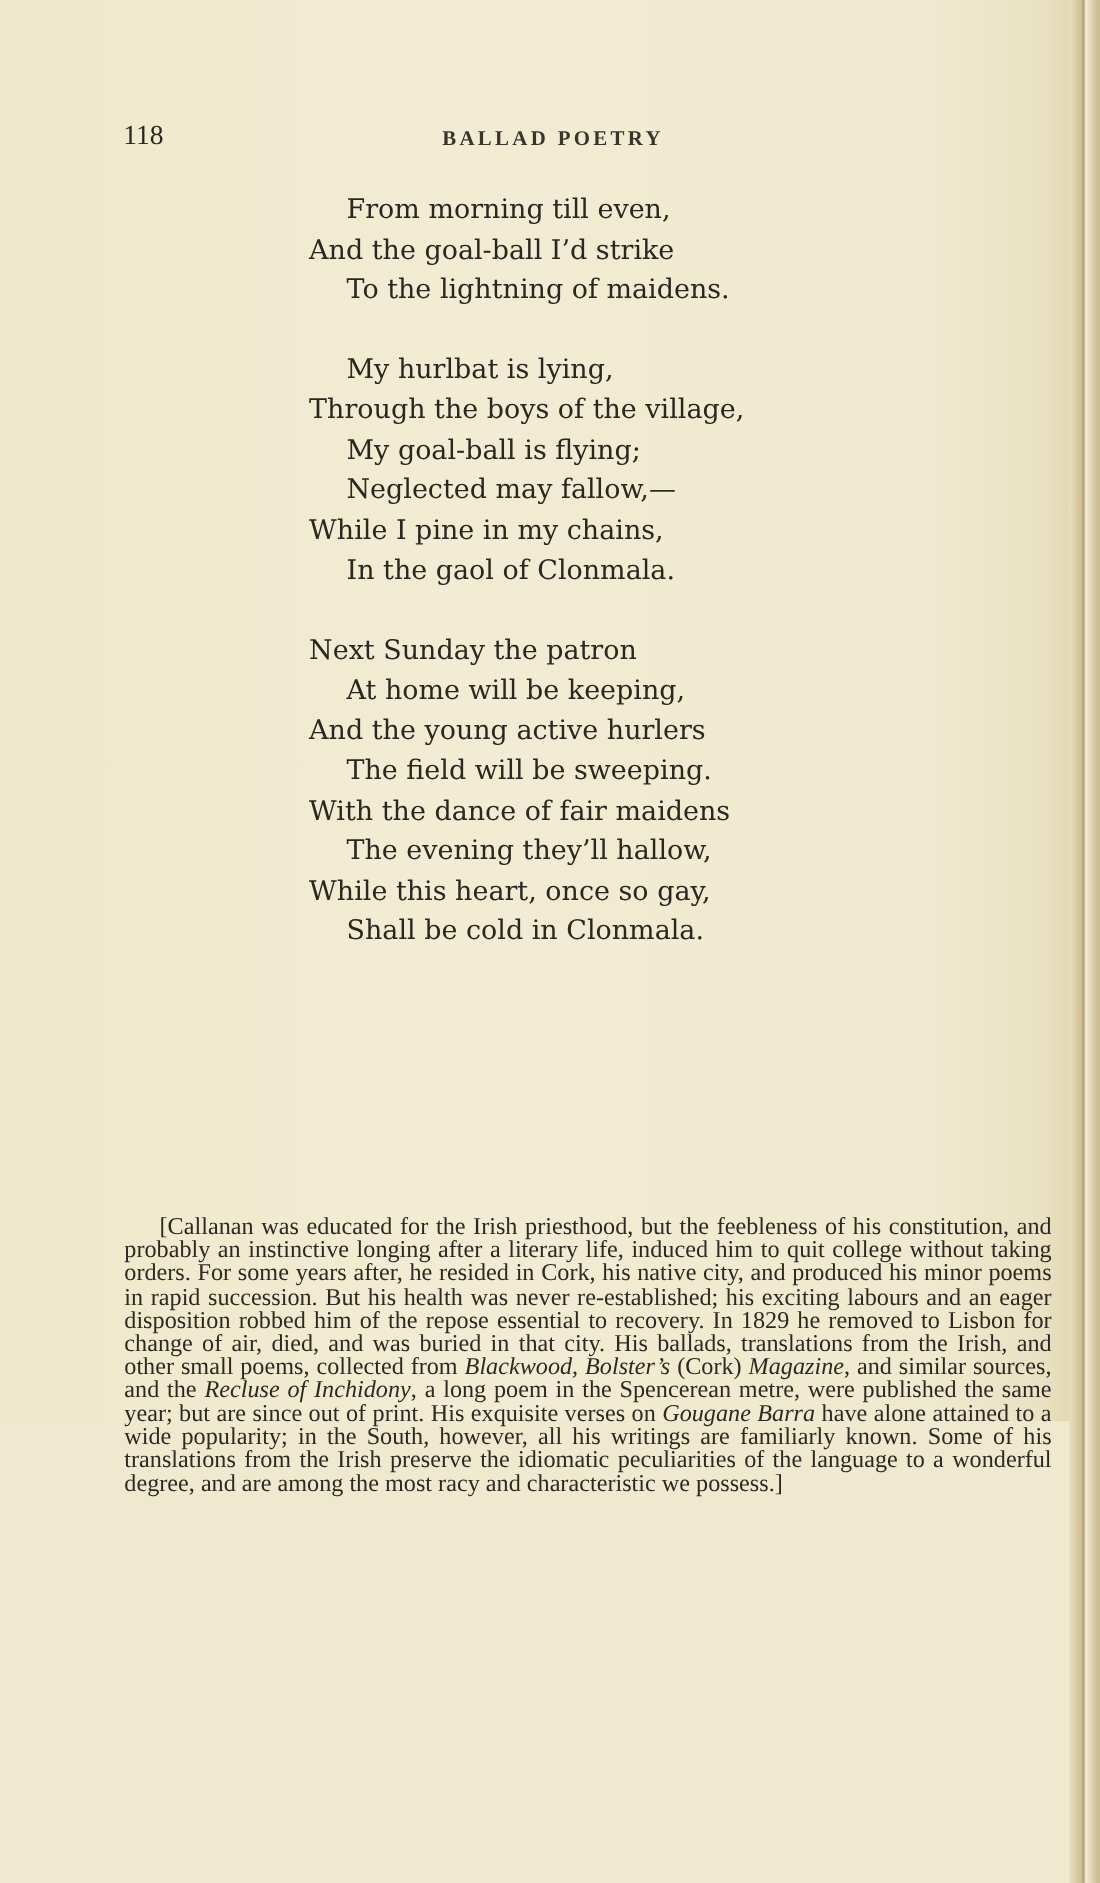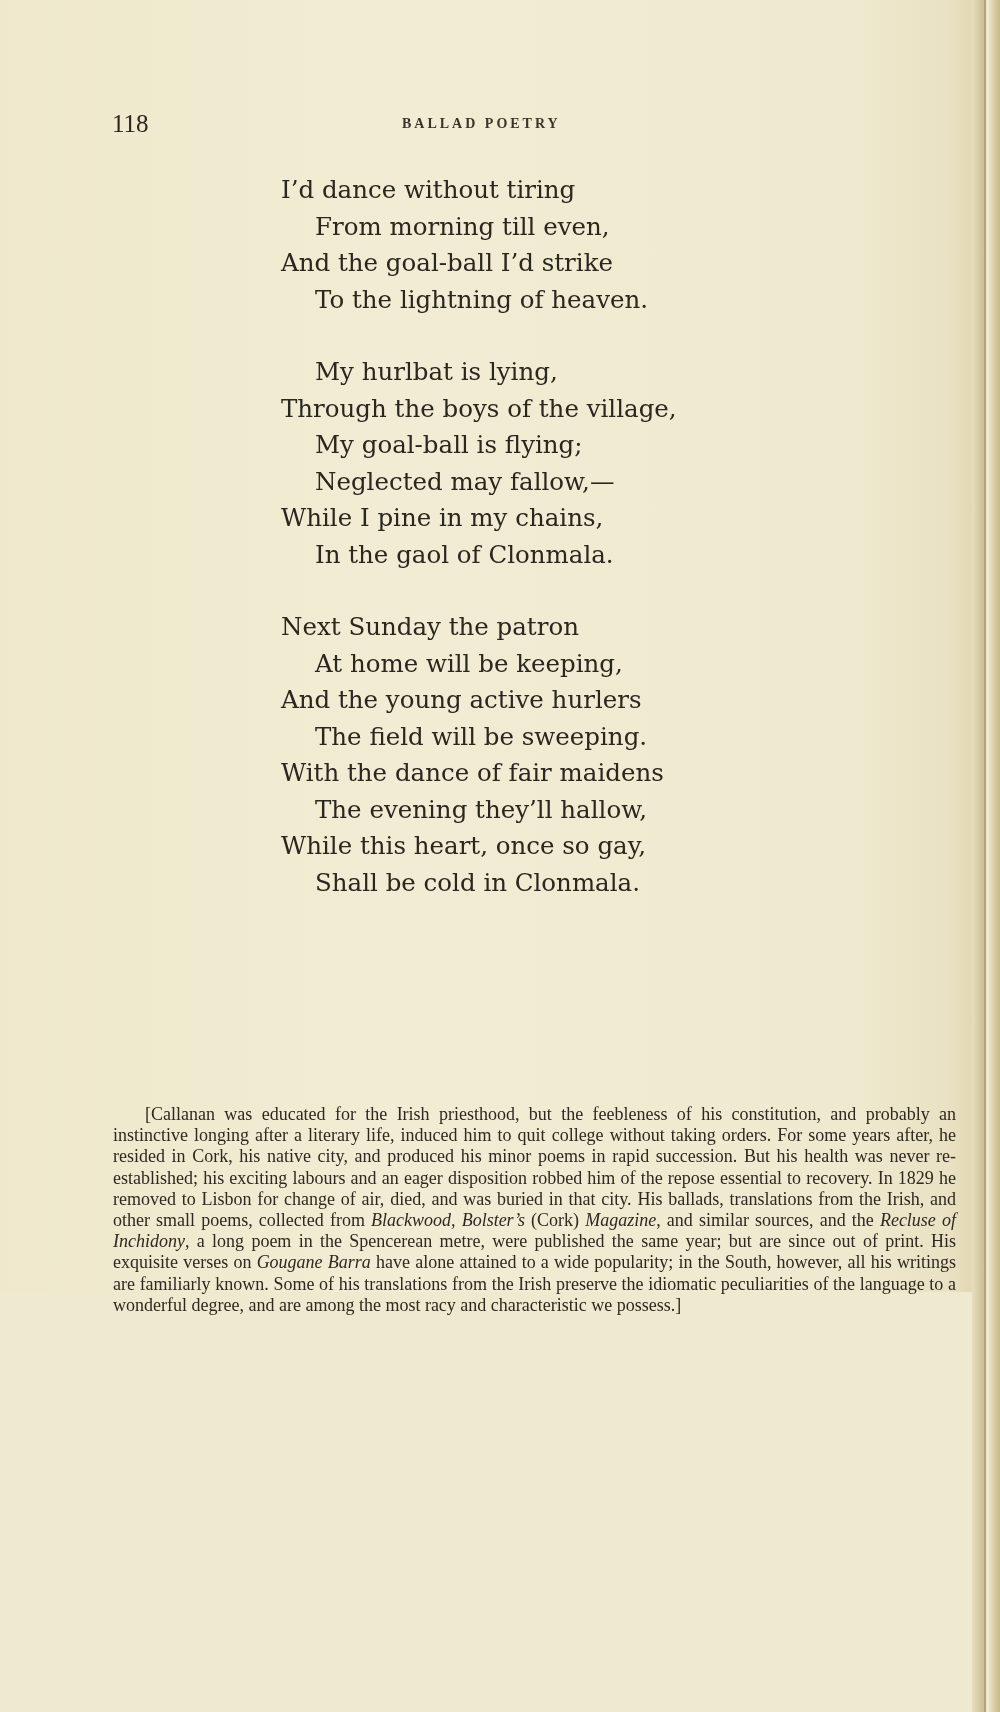--- a/index.html
+++ b/index.html
@@ -24,56 +24,55 @@
   }
   .header {
     position: absolute; top: 110px; left: 112px; width: 780px; height: 40px;
   }
   .page-number {
     position: absolute; left: 0; top: 0;
     font-family: "Liberation Serif", serif; font-size: 25px; color: #2a2620;
   }
   .running-head {
     position: absolute; left: 290px; top: 6px;
-    font-family: "Liberation Serif", serif; font-size: 14px; letter-spacing: 3px;
+    font-family: "Liberation Serif", serif; font-size: 19px; letter-spacing: 3px;
     font-weight: bold; color: #3a352c;
   }
   .poem {
     position: absolute; left: 281px; top: 172px; width: 600px;
     font-family: "DejaVu Serif", serif; font-size: 24.5px; line-height: 36.5px;
   }
   .stanza { margin-bottom: 36px; }
   .line { white-space: nowrap; }
   .line.indent { padding-left: 34px; }
   .note {
     position: absolute; left: 113px; top: 1104px; width: 843px;
-    font-family: "Liberation Serif", serif; font-size: 18px; line-height: 21.2px;
+    font-family: "Liberation Serif", serif; font-size: 22px; line-height: 21.2px;
     text-align: justify; color: #2d2922;
   }
   .note p { margin: 0; text-indent: 32px; }
   .note .it { font-style: italic; }
 </style>
 </head>
 <body>
 
 <div class="page">
   <div class="edge"></div>
   <div class="edge-line"></div>
 
   <div class="header">
     <span class="page-number">118</span>
     <span class="running-head">BALLAD POETRY</span>
   </div>
 
   <div class="poem">
     <div class="stanza">
-      <div class="line">I’d dance without tiring</div>
       <div class="line indent">From morning till even,</div>
       <div class="line">And the goal-ball I’d strike</div>
-      <div class="line indent">To the lightning of heaven.</div>
+      <div class="line indent">To the lightning of maidens.</div>
     </div>
     <div class="stanza">
       <div class="line indent">My hurlbat is lying,</div>
       <div class="line">Through the boys of the village,</div>
       <div class="line indent">My goal-ball is flying;</div>
       <div class="line indent">Neglected may fallow,—</div>
       <div class="line">While I pine in my chains,</div>
       <div class="line indent">In the gaol of Clonmala.</div>
     </div>
     <div class="stanza">

